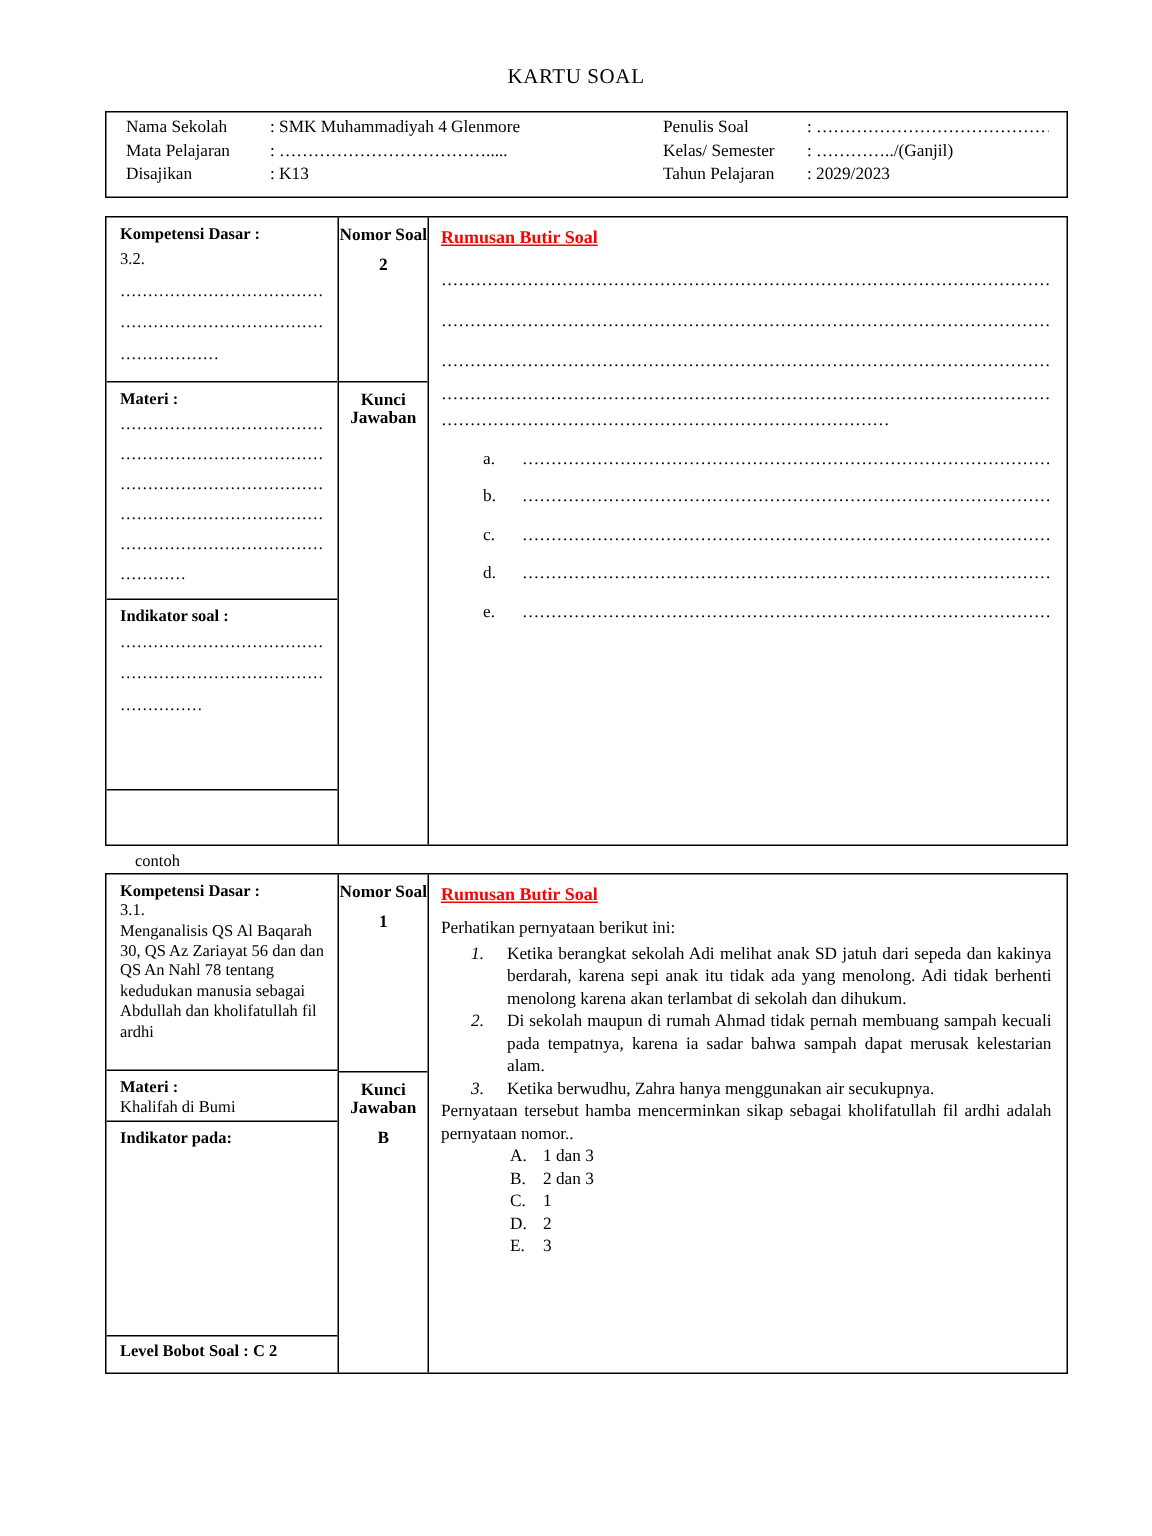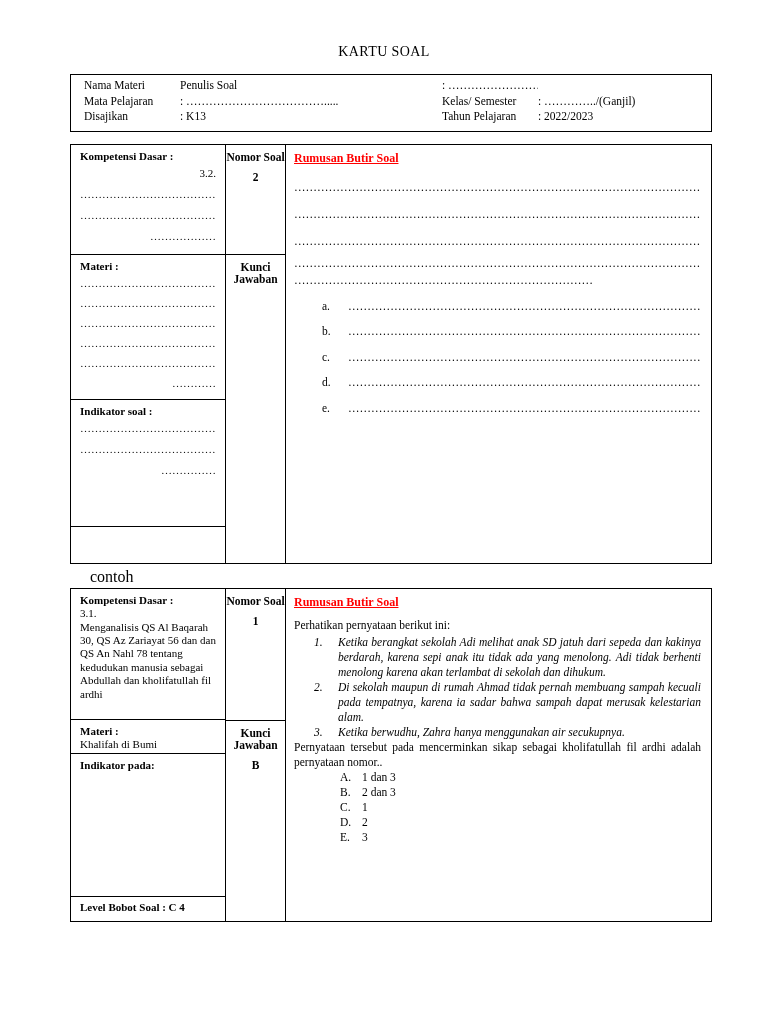--- a/index.html
+++ b/index.html
@@ -16,21 +16,21 @@
   .content { margin-left: 70px; width: 642px; margin-top: 14px; }
 
   
   .header-box { border: 1px solid #000; padding: 3px 12px 6px 13px; font-size: 11.5px; line-height: 15.6px; }
   .header-row { display: grid; grid-template-columns: 96px 262px 96px 1fr; }
   .hv { white-space: nowrap; overflow: hidden; }
 
   
   .card { display: grid; grid-template-columns: 155px 60px 1fr; border: 1px solid #000; }
   .card1 { margin-top: 12px; height: 420px; }
-  .contoh { font-size: 16px; margin: 4px 0 2px 20px; }
+  .contoh { font-size: 11px; margin: 4px 0 2px 20px; }
   .card2 { margin-top: 2px; height: 334px; }
 
   .colL { border-right: 1px solid #000; display: flex; flex-direction: column; font-size: 11px; line-height: 13.4px; overflow: hidden; }
   .colM { border-right: 1px solid #000; display: flex; flex-direction: column; font-size: 11.5px; overflow: hidden; }
   .colR { padding: 6px 10px 6px 8px; font-size: 11.5px; line-height: 15px; overflow: hidden; }
 
   .sec { padding: 5px 9px 0 9px; border-bottom: 1px solid #000; overflow: hidden; }
   .sec:last-child { border-bottom: none; }
   .filler { flex: 1; border-bottom: none; }
 
@@ -39,21 +39,21 @@
   .sec-kd1 { height: 110px; }
   .sec-materi1 { height: 145px; }
   .sec-ind1 { height: 127px; }
   .sec-level { height: 22px; padding-top: 4px; }
   .card2 .sec-level { height: 24px; border-bottom: none; }
 
   .sec-kd2 { height: 132px; }
   .sec-materi2 { height: 34px; }
   .sec-ind2 { height: 144px; }
 
-  .dotl { overflow: hidden; white-space: nowrap; line-height: 21px; text-align: right; }
+  .dotl { overflow: hidden; white-space: nowrap; line-height: 21px; }
   .materi1 .dotl { line-height: 20px; }
 
   .secM { padding-top: 6px; text-align: center; font-weight: bold; overflow: hidden; }
   .secM-top1 { height: 110px; border-bottom: 1px solid #000; }
   .secM-top2 { height: 132px; border-bottom: 1px solid #000; }
   .num { margin-top: 8px; }
 
   .rumusan {
     color: var(--accent_red, #f00); font-weight: bold; font-size: 12px;
     text-decoration: underline; margin-bottom: 8px;
@@ -64,51 +64,52 @@
   .g1 { line-height: 27px; }
   .g2 { line-height: 17px; }
   .letters { margin-top: 5px; padding-left: 28px; }
   .lrow { display: flex; line-height: 25.5px; }
   .ltr { width: 26px; flex: none; }
   .ldots { flex: 1; overflow: hidden; white-space: nowrap; }
 
   .intro { margin-bottom: 2px; }
   .st { display: flex; margin-left: 20px; }
   .stn { width: 24px; flex: none; font-style: italic; }
-  .stx { flex: 1; text-align: justify; font-style: italic; }
+  .stx { flex: 1; text-align: justify; }
   .question { text-align: justify; }
   .opts { margin-left: 46px; }
   .opt { display: flex; }
   .optl { width: 22px; flex: none; }
 </style>
 </head>
 <body>
 
 <div class="page">
   <div class="title">KARTU SOAL</div>
 
   <div class="content">
 
     <div class="header-box">
       <div class="header-row">
-        <span class="hl">Nama Materi</span>
+        <span class="hl">Nama Sekolah</span>
+        <span class="hv">: SMK Muhammadiyah 4 Glenmore</span>
         <span class="hl">Penulis Soal</span>
         <span class="hv">: ……………………………………….</span>
       </div>
       <div class="header-row">
         <span class="hl">Mata Pelajaran</span>
         <span class="hv">: ……………………………….....</span>
         <span class="hl">Kelas/ Semester</span>
         <span class="hv">: …………../(Ganjil)</span>
       </div>
       <div class="header-row">
         <span class="hl">Disajikan</span>
         <span class="hv">: K13</span>
         <span class="hl">Tahun Pelajaran</span>
-        <span class="hv">: 2022/2023</span>
+        <span class="hv">: 2029/2023</span>
       </div>
     </div>
 
     <div class="card card1">
       <div class="colL">
         <div class="sec sec-kd1">
           <div class="b">Kompetensi Dasar :</div>
           <div class="dotl">3.2.</div>
           <div class="dotl">………………………………………</div>
           <div class="dotl">………………………………………</div>
@@ -183,21 +184,21 @@
           <div>3.1.</div>
           <div>Menganalisis QS Al Baqarah 30, QS Az Zariayat 56 dan dan QS An Nahl 78 tentang kedudukan manusia sebagai Abdullah dan kholifatullah fil ardhi</div>
         </div>
         <div class="sec sec-materi2">
           <div class="b">Materi :</div>
           <div>Khalifah di Bumi</div>
         </div>
         <div class="sec sec-ind2">
           <div class="b">Indikator pada:</div>
         </div>
-        <div class="sec sec-level b">Level Bobot Soal : C 4</div>
+        <div class="sec sec-level b">Level Bobot Soal : C 2</div>
       </div>
 
       <div class="colM">
         <div class="secM secM-top2">
           <div>Nomor Soal</div>
           <div class="num">1</div>
         </div>
         <div class="secM">
           <div>Kunci Jawaban</div>
           <div class="num">B</div>
@@ -212,21 +213,21 @@
           <span class="stx">Ketika berangkat sekolah Adi melihat anak SD jatuh dari sepeda dan kakinya berdarah, karena sepi anak itu tidak ada yang menolong. Adi tidak berhenti menolong karena akan terlambat di sekolah dan dihukum.</span>
         </div>
         <div class="st">
           <span class="stn">2.</span>
           <span class="stx">Di sekolah maupun di rumah Ahmad tidak pernah membuang sampah kecuali pada tempatnya, karena ia sadar bahwa sampah dapat merusak kelestarian alam.</span>
         </div>
         <div class="st">
           <span class="stn">3.</span>
           <span class="stx">Ketika berwudhu, Zahra hanya menggunakan air secukupnya.</span>
         </div>
-        <div class="question">Pernyataan tersebut pada mencerminkan sikap sebagai kholifatullah fil ardhi adalah pernyataan nomor..</div>
+        <div class="question">Pernyataan tersebut hamba mencerminkan sikap sebagai kholifatullah fil ardhi adalah pernyataan nomor..</div>
         <div class="opts">
           <div class="opt">
             <span class="optl">A.</span>
             <span>1 dan 3</span>
           </div>
           <div class="opt">
             <span class="optl">B.</span>
             <span>2 dan 3</span>
           </div>
           <div class="opt">

